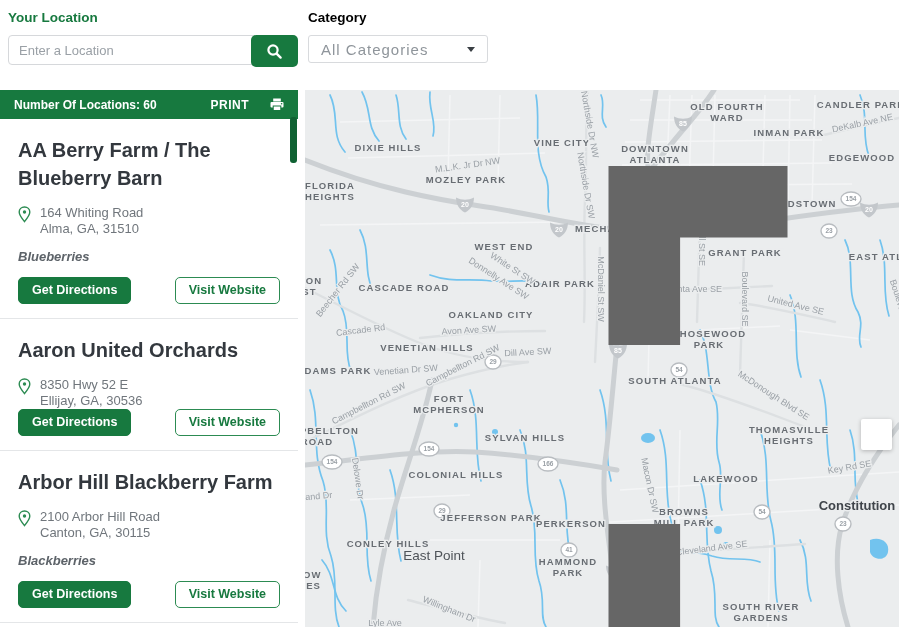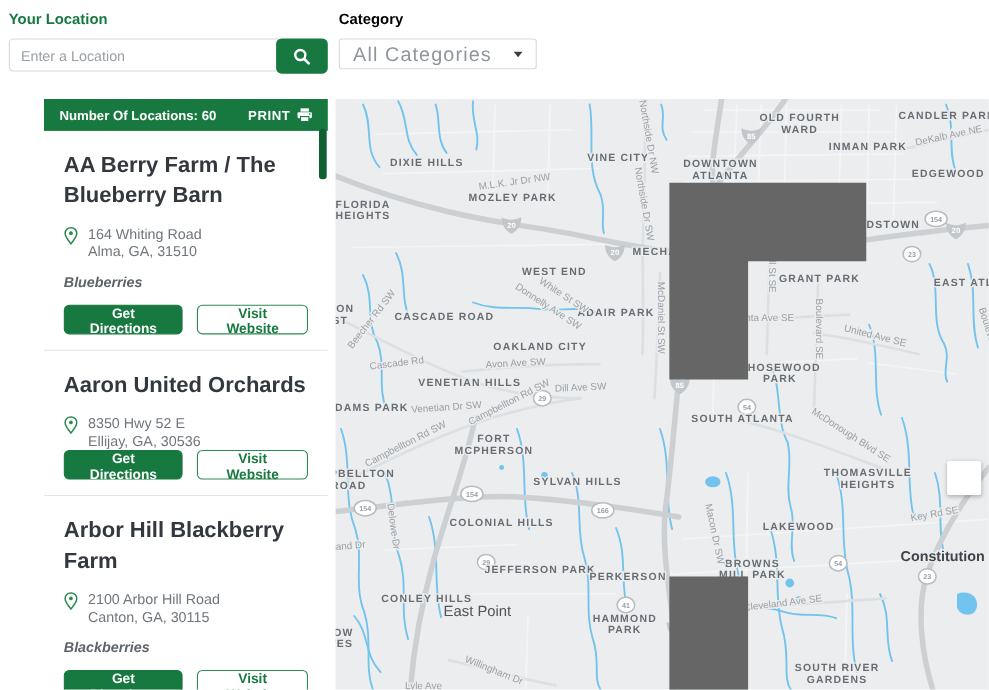--- a/index.html
+++ b/index.html
@@ -13,38 +13,38 @@
   .filter-label.green { color:#17793f; }
   .search-row { display:flex; }
   .search-row input { flex:1; height:30px; border:1px solid #d6d8db; border-radius:4px 0 0 4px;
     padding:0 10px; font-size:13px; color:#444; font-family:"Liberation Sans",sans-serif; outline:none; }
   .search-row input::placeholder { color:#9aa0a6; }
   .search-btn { width:47px; height:32px; margin-left:-3px; border:none; border-radius:5px;
     background:#17793f; cursor:pointer; display:flex; align-items:center; justify-content:center; }
   .cat-filter { position:absolute; left:308px; top:10px; width:180px; }
   .select-box { width:180px; height:28px; border:1px solid #d8dadd; border-radius:3px; background:#fff;
     display:flex; align-items:center; justify-content:space-between; padding:0 12px; cursor:pointer; }
-  .select-box .sel-val { font-size:18px; color:#8f959b; letter-spacing:1px; }
+  .select-box .sel-val { font-size:15px; color:#8f959b; letter-spacing:1px; }
   .caret { width:0; height:0; border-left:4.5px solid transparent; border-right:4.5px solid transparent;
     border-top:5.5px solid #3a3f44; }
 
   
-  .panel { position:absolute; left:0; top:90px; width:298px; height:537px; background:#fff;padding-left:40px; }
+  .panel { position:absolute; left:0; top:90px; width:298px; height:537px; background:#fff; }
   .panel-header { height:29px; background:#17793f; color:#fff; display:flex; align-items:center;
     justify-content:space-between; padding:0 14px; }
   .panel-header .count { font-size:12px; font-weight:700; }
-  .print-btn { display:flex; align-items:center; gap:6px; font-size:12px; font-weight:700;
+  .print-btn { display:flex; align-items:center; gap:21px; font-size:12px; font-weight:700;
     color:#fff; cursor:pointer; letter-spacing:.5px; }
   .panel-list { height:508px; overflow:hidden; }
   .card { padding:17px 18px 14px; border-bottom:1px solid #e4e6e8; }
   .card h3 { font-size:20px; font-weight:700; color:#33383e; line-height:1.4; margin-bottom:13px; }
   .addr { display:flex; gap:9px; }
   .addr-lines { font-size:13px; color:#70767c; line-height:1.23; }
   .cat-tag { font-size:13px; font-style:italic; color:#5d6369; margin:12px 0 13px;font-weight:bold; }
-  .btn-row { display:flex; gap:13px; }
+  .btn-row { display:flex; gap:13px;justify-content:space-between; }
   .btn { font-size:12.5px; font-weight:700; height:27px; padding:0 13px; border-radius:5px;
     cursor:pointer; font-family:"Liberation Sans",sans-serif; }
   .btn.primary { background:#17793f; color:#fff; border:1px solid #17793f; }
   .btn.secondary { background:#fff; color:#17793f; border:1px solid #2c8b52; }
   .scroll-thumb { position:absolute; left:290px; top:27px; width:7px; height:46px;
     background:#0f6132; border-radius:3px; cursor:pointer; }
 
   
   .map { position:absolute; left:305px; top:90px; width:594px; height:537px; background:#ebedee; overflow:hidden; }
   .map svg { display:block; width:594px; height:537px; }

